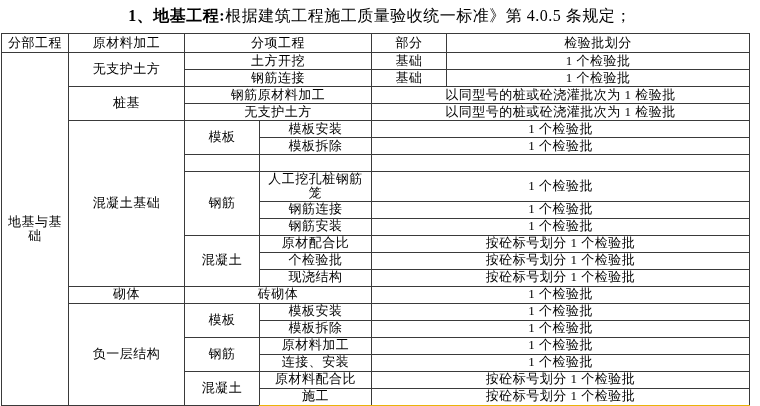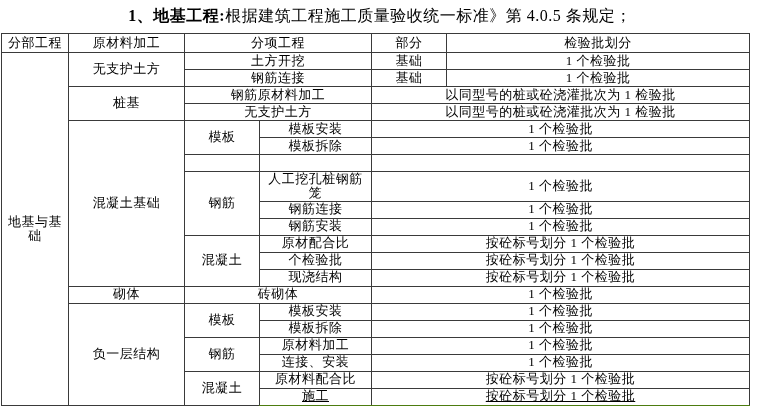--- a/index.html
+++ b/index.html
@@ -29,21 +29,21 @@
     text-align:center;
     vertical-align:middle;
     font-size:13px;
     line-height:1.1;
     height:16px;
     padding:0 2px;
     overflow:hidden;
     letter-spacing:0.5px;
   }
   table.grid tr.hdr td{height:18px;}
-  table.grid tr:last-child td{border-bottom:2px solid #4d7c0f;text-decoration:underline;}
+  table.grid tr:last-child td{border-bottom:2px solid #eab308;}
   td.division-cell{padding:0 3px;}
 </style>
 </head>
 <body>
 
 <div class="page">
 
   <div class="doc-title">
     <span class="bold">1、地基工程:</span><span>根据建筑工程施工质量验收统一标准》第 4.0.5 条规定；</span>
   </div>

